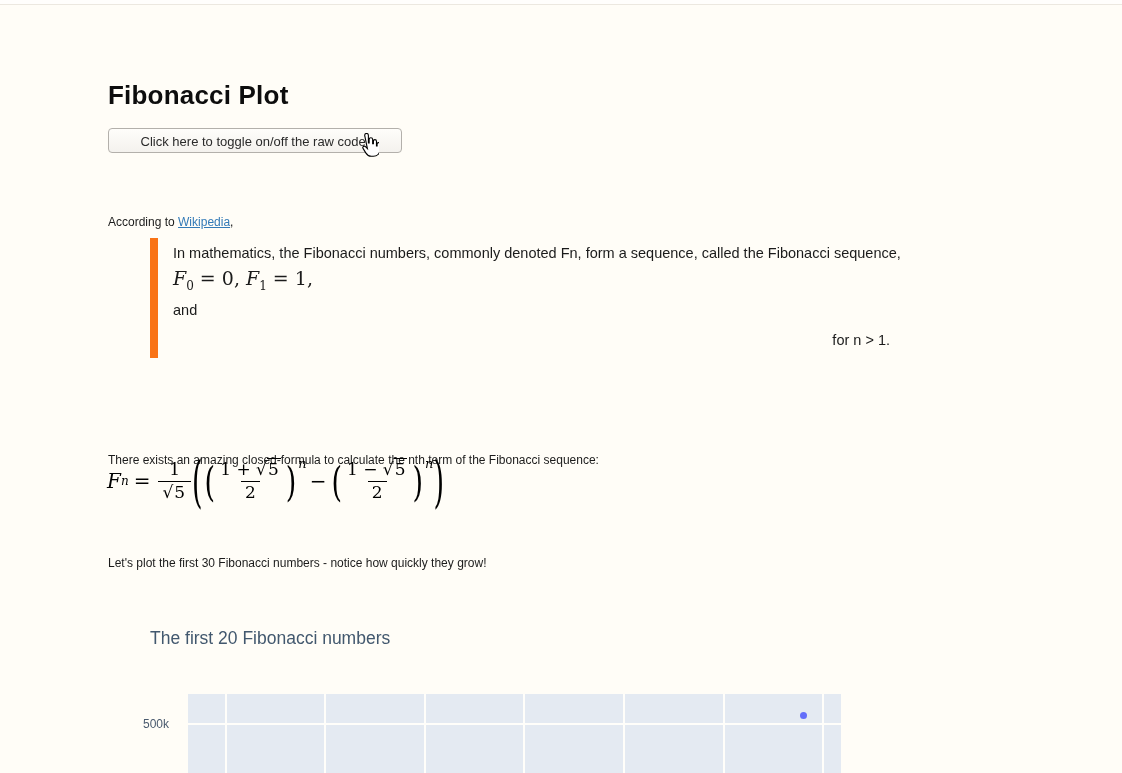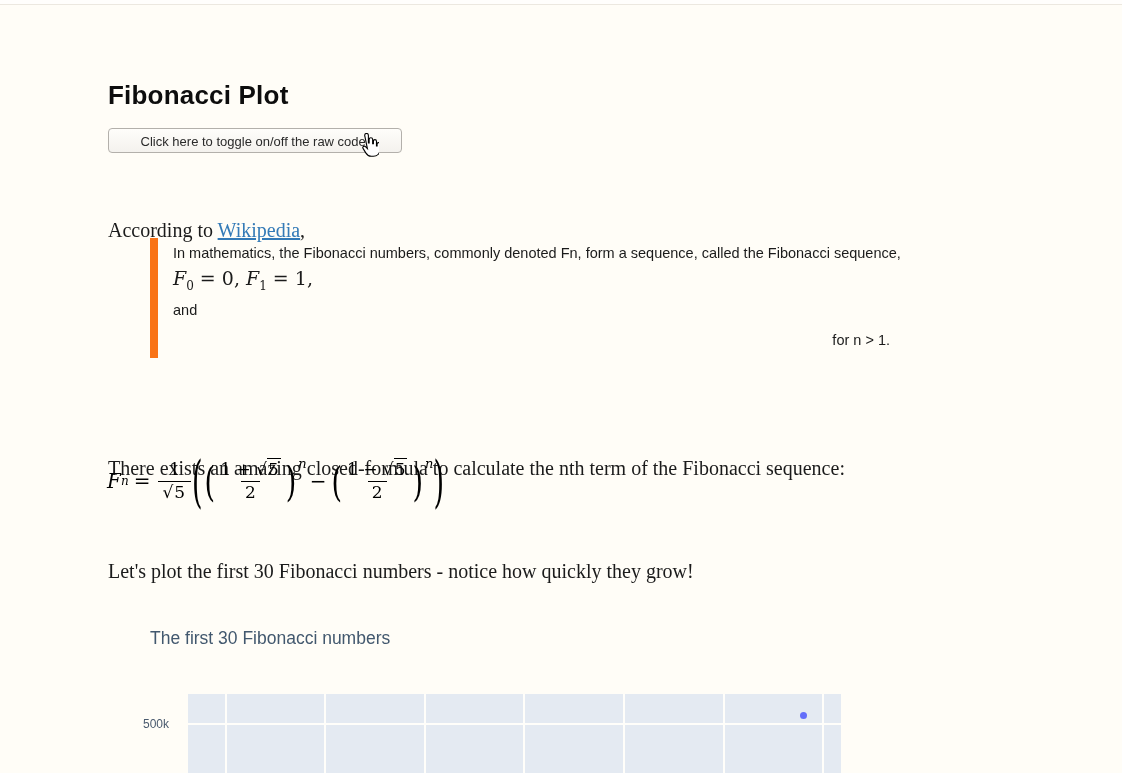--- a/index.html
+++ b/index.html
@@ -16,21 +16,21 @@
   
   .toggle-btn{
     left:108px;top:128px;width:294px;height:25px;box-sizing:border-box;
     border:1px solid #b3b0ab;border-radius:4px;
     background:linear-gradient(#fefdfa,#f4f2ee);
     font-size:13px;color:#2a2a2a;text-align:center;line-height:23px;
     font-family:"Liberation Sans",sans-serif;cursor:pointer;white-space:nowrap;
   }
   .cursor-icon{left:358px;top:133px;width:21px;height:24px;}
   
-  .para{font-size:20px;line-height:20px;white-space:nowrap;font-family:Liberation Serif, serif;}
+  .para{font-size:12px;line-height:20px;white-space:nowrap;}
   .intro{left:108px;top:200px;}
   a.wiki{color:#337ab7;text-decoration:underline;cursor:pointer;}
   
   .bquote{
     left:150px;top:238px;width:740px;
     border-left:8px solid #f97316;padding:5px 0 10px 15px;box-sizing:border-box;
   }
   .qline{display:block;font-size:14.5px;line-height:20px;white-space:nowrap;}
   .math-line{display:block;margin-top:4px;font-family:"DejaVu Serif",serif;font-size:19px;white-space:nowrap;}
   .mvar{font-family:"DejaVu Serif",serif;font-style:italic;}
@@ -110,21 +110,21 @@
     <span class="num"><span>1 − </span><span>√</span><span class="radicand">5</span></span>
     <span class="den">2</span>
   </span>
   <span class="bp inner">)</span>
   <span class="exp">n</span>
   <span class="bp outer">)</span>
 </div>
 
 <p class="abs para plot-intro">Let's plot the first 30 Fibonacci numbers - notice how quickly they grow!</p>
 
-<div class="abs chart-title" style="color: rgb(66, 88, 110);">The first 30 Fibonacci numbers</div>
+<div class="abs chart-title" style="color: rgb(66, 88, 110);">The first 20 Fibonacci numbers</div>
 <div class="abs ytick" style="color: rgb(74, 90, 110);">500k</div>
 <div class="abs plot-area" style="background: rgb(228, 234, 242);">
     <div class="vgrid" style="left: 36.8262px; background: rgb(255, 254, 250);"></div>
     <div class="vgrid" style="left: 136.369px; background: rgb(255, 254, 250);"></div>
     <div class="vgrid" style="left: 235.912px; background: rgb(255, 254, 250);"></div>
     <div class="vgrid" style="left: 335.454px; background: rgb(255, 254, 250);"></div>
     <div class="vgrid" style="left: 434.997px; background: rgb(255, 254, 250);"></div>
     <div class="vgrid" style="left: 534.54px; background: rgb(255, 254, 250);"></div>
     <div class="vgrid" style="left: 634.082px; background: rgb(255, 254, 250);"></div>
     <div class="hgrid" style="top: 29px; background: rgb(255, 254, 250);"></div>

